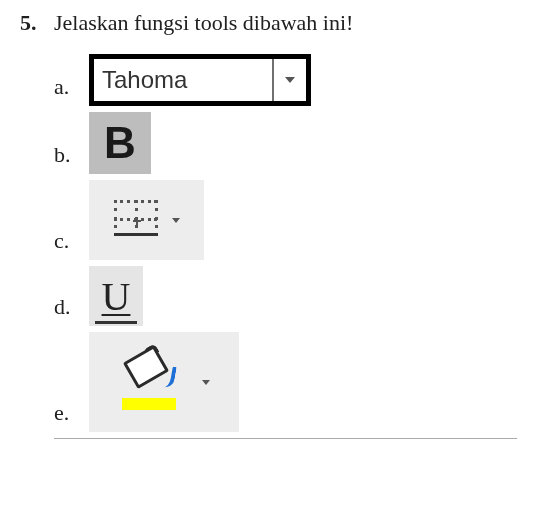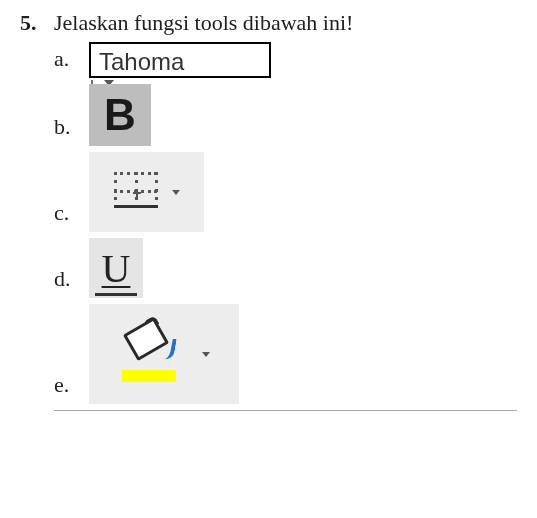--- a/index.html
+++ b/index.html
@@ -14,42 +14,41 @@
     }
     .question {
       display: flex;
       gap: 12px;
     }
     .qnum {
       font-weight: bold;
       min-width: 22px;
     }
     .qbody { flex: 1; }
-    .qtext { margin-bottom: 6px; }
+    .qtext { margin-bottom: 18px; }
     .items { }
     .item-row {
       display: flex;
       align-items: flex-end;
       margin-bottom: 6px;
     }
     .item-label {
       width: 35px;
       font-size: 22px;
       padding-bottom: 6px;
     }
     .tool-img { display: inline-block; }
 
     
     .tool-a {
       display: flex;
       align-items: stretch;
-      height: 36px;
-      border: 2px solid #000000;
+      height: 52px;
+      border: 5px solid #000000;
       background: #fff;
-      flex-direction: column;
     }
     .tool-a .font-field {
       width: 178px;
       padding: 4px 8px;
       font-family: Tahoma, sans-serif;
       font-size: 24px;
       color: #333;
       display: flex;
       align-items: center;
     }

